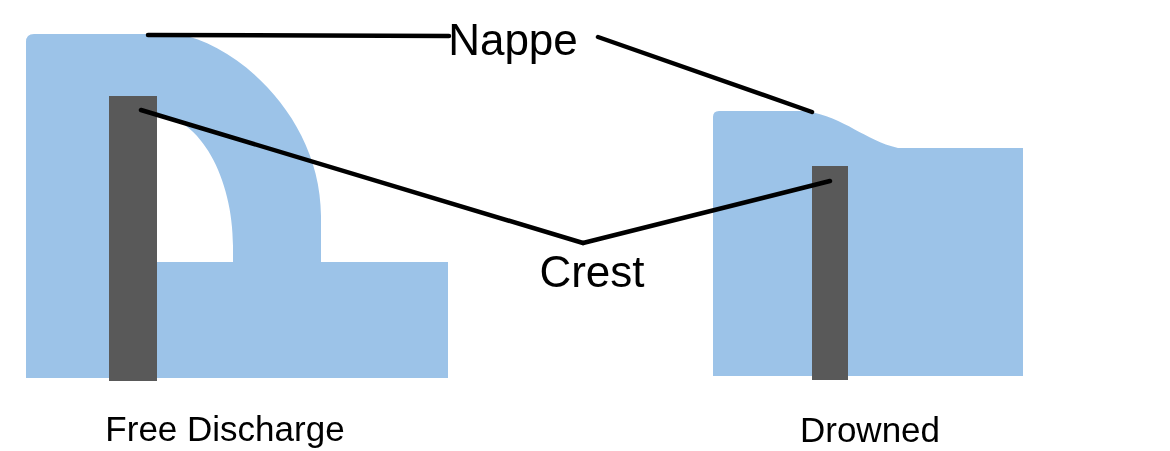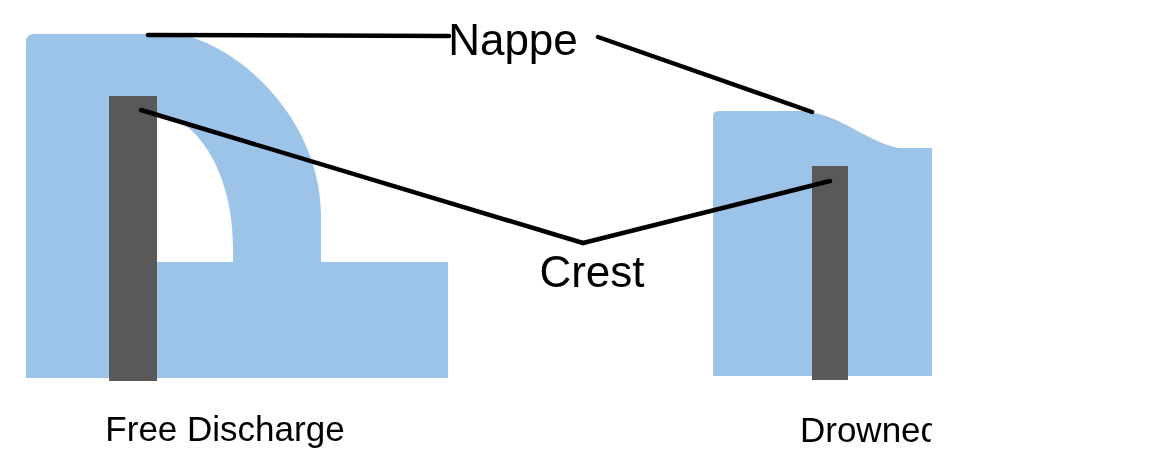--- a/index.html
+++ b/index.html
@@ -2,21 +2,21 @@
 <html><head>
 <meta charset="utf-8">
 <style>
   html, body {
     margin: 0;
     padding: 0;
     background: #ffffff;
   }
   .stage {
     position: relative;
-    width: 932px;
+    width: 1023px;
     height: 451px;
     background: #ffffff;
     overflow: hidden;
     font-family: "Liberation Sans", sans-serif;
     border-radius: 17px;
   }
   svg { display: block; }
   .label-text {
     font-family: "Liberation Sans", sans-serif;
     font-size: 44px;

